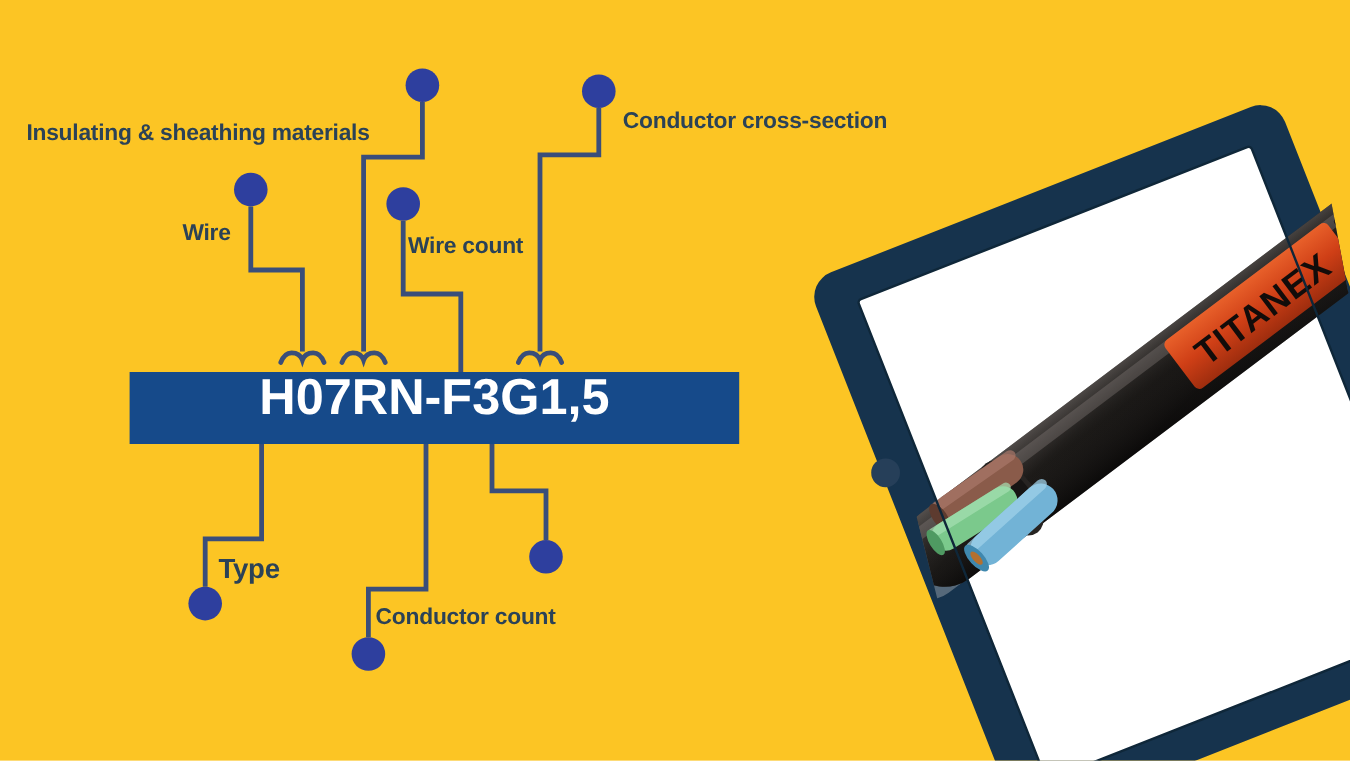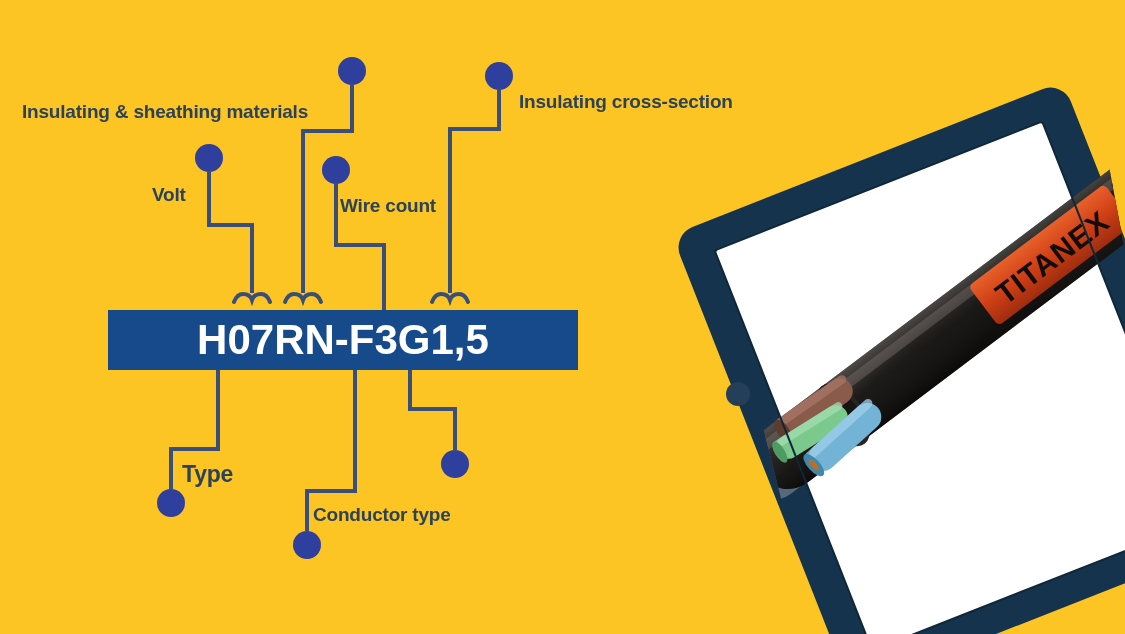--- a/index.html
+++ b/index.html
@@ -24,25 +24,25 @@
     white-space: nowrap;
     letter-spacing: -0.2px;
     line-height: 1;
   }
 
   
   #code-box {
     position: absolute;
     left: 108px;
     top: 310px;
-    width: 470px;
+    width: 508px;
     height: 60px;
     background: #164A8A;
     display: flex;
-    align-items: center;
+    align-items: flex-start;
     justify-content: center;
   }
   #code-text {
     color: #FFFFFF;
     font-weight: bold;
     font-size: 42px;
     letter-spacing: 0px;
     line-height: 1;
   }
 
@@ -198,24 +198,24 @@
       <circle cx="455" cy="464" r="14"></circle>
     </g>
   </svg>
 
   <div id="code-box">
     <span id="code-text">H07RN-F3G1,5</span>
   </div>
 
   <div class="callout-label" style="left:22px;  top:89px;  font-size:19px;margin-top:13px;">Insulating &amp; sheathing materials</div>
 
-  <div class="callout-label" style="left:519px; top:92px;  font-size:19px;">Insulating cross-section</div>
-
-  <div class="callout-label" style="left:152px; top:185px; font-size:19px;">Volt</div>
+  <div class="callout-label" style="left:519px; top:92px;  font-size:19px;">Conductor cross-section</div>
+
+  <div class="callout-label" style="left:152px; top:185px; font-size:19px;">Wire</div>
 
   <div class="callout-label" style="left:340px; top:196px; font-size:19px;">Wire count</div>
 
   <div class="callout-label" style="left:182px; top:463px; font-size:23px;">Type</div>
 
-  <div class="callout-label" style="left:313px; top:505px; font-size:19px;">Conductor type</div>
+  <div class="callout-label" style="left:313px; top:505px; font-size:19px;">Conductor count</div>
 
 
 </div>
 
 </body></html>

